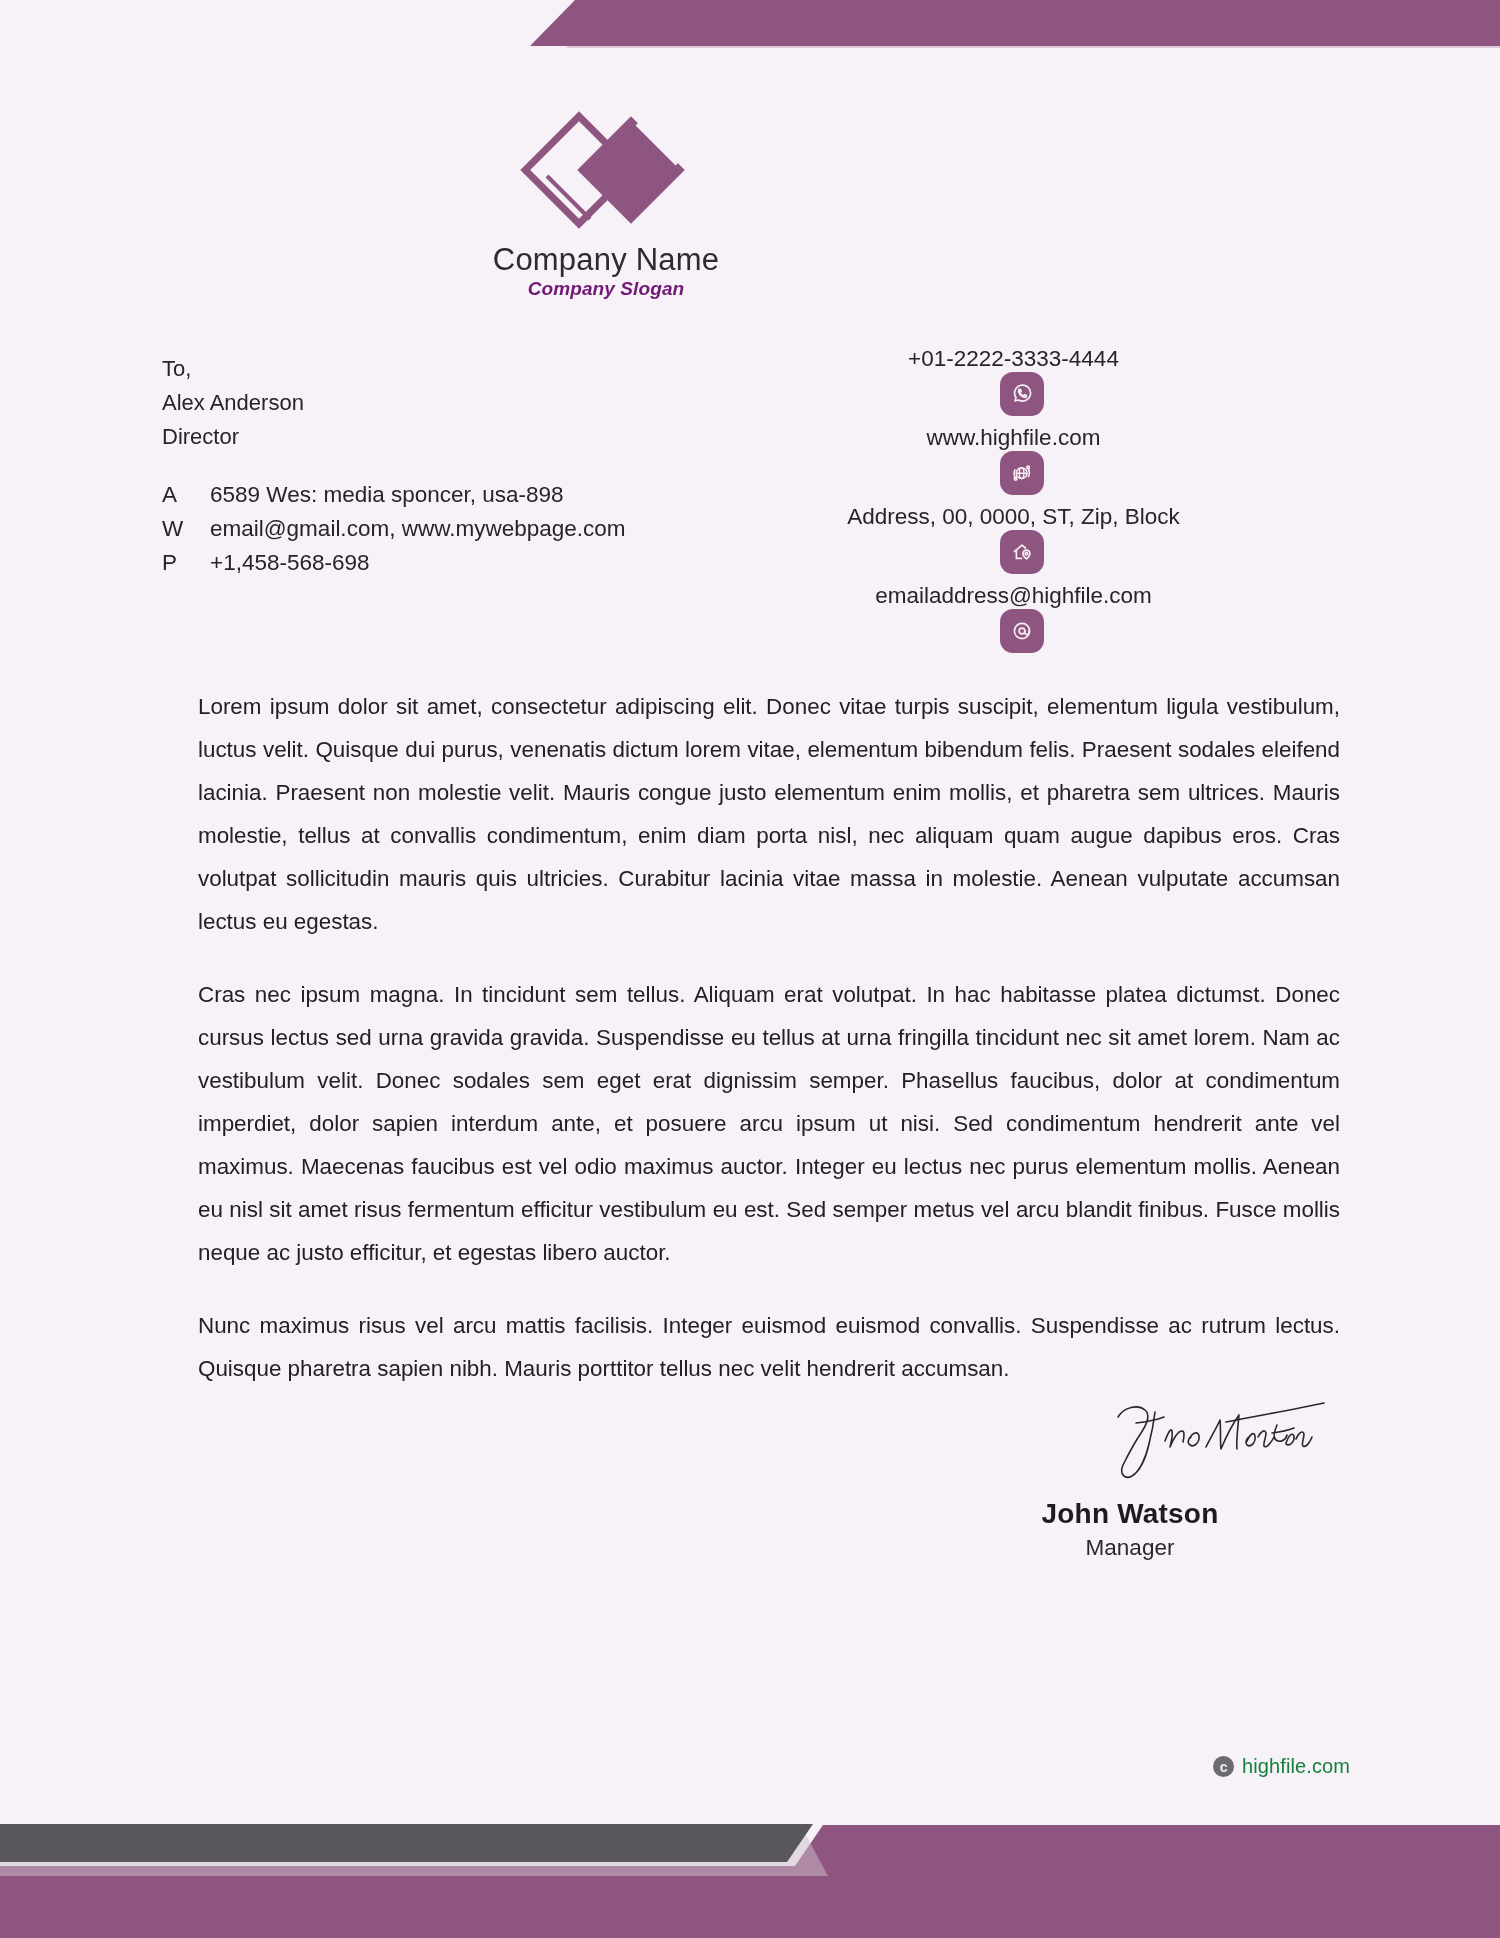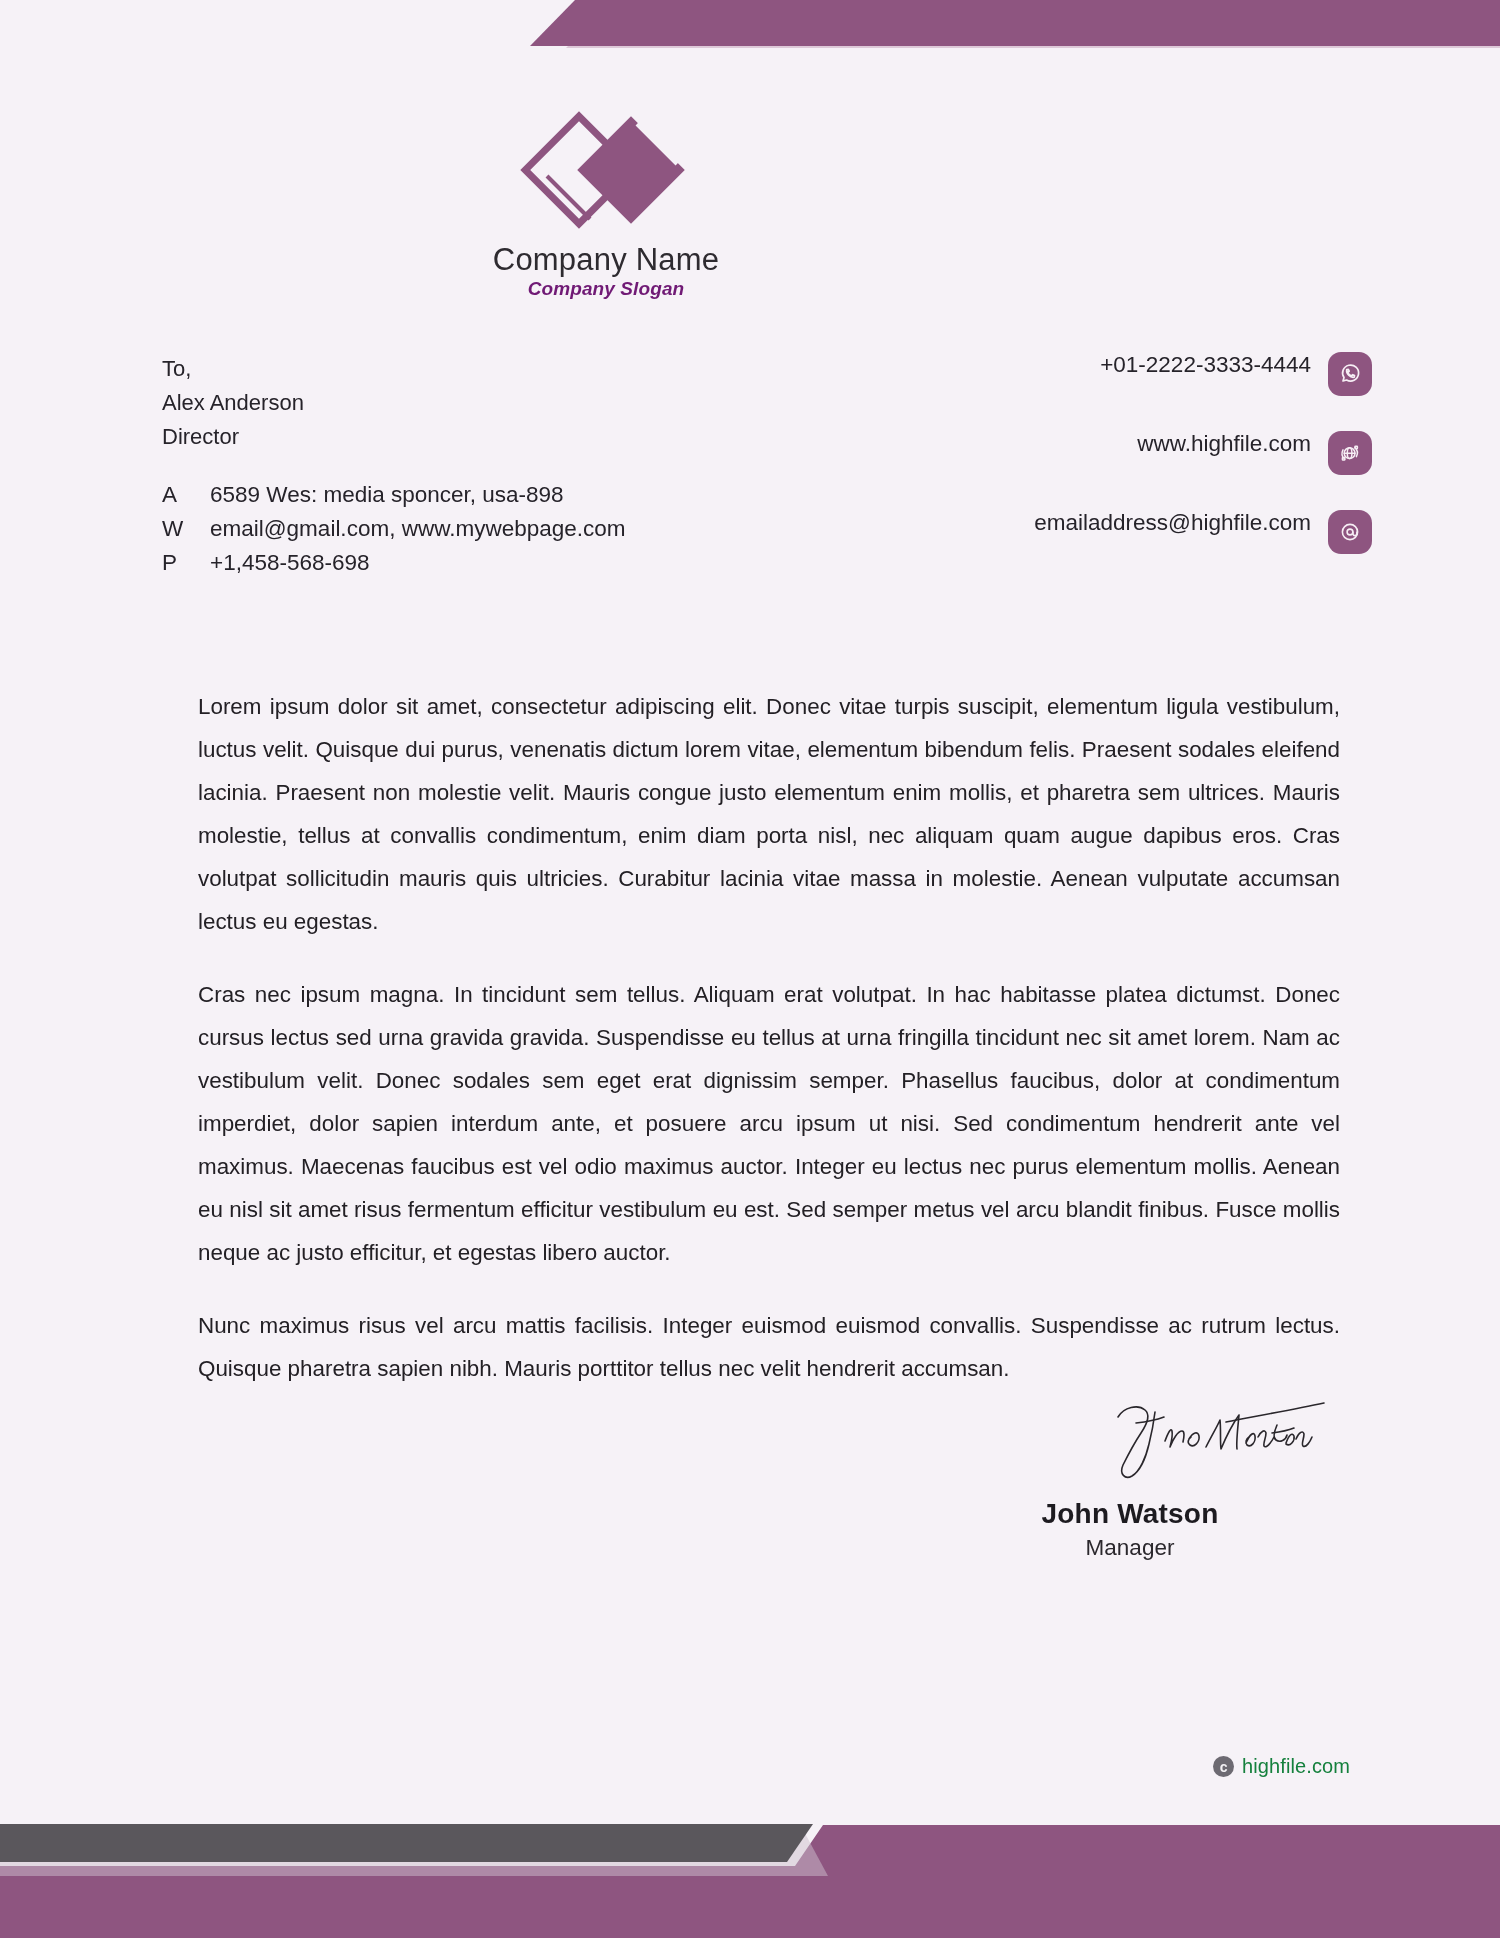--- a/index.html
+++ b/index.html
@@ -106,24 +106,25 @@
   .lc-val { white-space: nowrap; }
 
   .right-contacts {
     position: absolute;
     right: 128px;
     top: 0;
     width: 700px;
   }
   .rc-row {
     display: flex;
-    align-items: flex-start;
+    align-items: center;
     justify-content: flex-end;
     height: 64px;
     margin-bottom: 15px;
+    flex-direction: column;
   }
   .rc-row:last-child { margin-bottom: 0; }
   .rc-text {
     font-size: 22.5px;
     color: #26232a;
     margin-right: 17px;
     white-space: nowrap;
   }
   .rc-icon {
     flex: 0 0 auto;
@@ -299,20 +300,31 @@
             <circle cx="13.6" cy="14.2" r="5.4"></circle>
             <ellipse cx="13.6" cy="14.2" rx="2.3" ry="5.4"></ellipse>
             <line x1="8.2" y1="14.2" x2="19" y2="14.2"></line>
             <path d="M18.9 8.4a8 8 0 0 1 1.5 9.3M8.6 20.2a8 8 0 0 1-1.6-9.4"></path>
             <rect x="19" y="7.2" width="2.4" height="2.4" rx=".5"></rect>
             <rect x="6.4" y="18.6" width="2.4" height="2.4" rx=".5"></rect>
           </svg>
         </span>
       </div>
 
+      <div class="rc-row">
+        <span class="rc-text">Address, 00, 0000, ST, Zip, Block</span>
+        <span class="rc-icon">
+          <svg width="28" height="28" viewBox="0 0 28 28" fill="none" stroke="#f6eef4" stroke-width="1.7" stroke-linecap="round" stroke-linejoin="round">
+            <path d="M6.5 13.4L14 7.2l3.4 2.8"></path>
+            <path d="M8.4 12.3v8.1h5.1"></path>
+            <path d="M18.4 12.1a3.5 3.5 0 0 1 3.5 3.5c0 2.4-3.5 5.3-3.5 5.3s-3.5-2.9-3.5-5.3a3.5 3.5 0 0 1 3.5-3.5z"></path>
+            <circle cx="18.4" cy="15.6" r="1.2"></circle>
+          </svg>
+        </span>
+      </div>
 
       <div class="rc-row">
         <span class="rc-text">emailaddress@highfile.com</span>
         <span class="rc-icon">
           <svg width="28" height="28" viewBox="0 0 28 28" fill="none" stroke="#f6eef4" stroke-width="1.6" stroke-linecap="round">
             <circle cx="14" cy="14" r="7.6"></circle>
             <circle cx="14" cy="14" r="2.9"></circle>
             <path d="M16.9 14v1.6a2 2 0 0 0 4 0V14"></path>
           </svg>
         </span>

